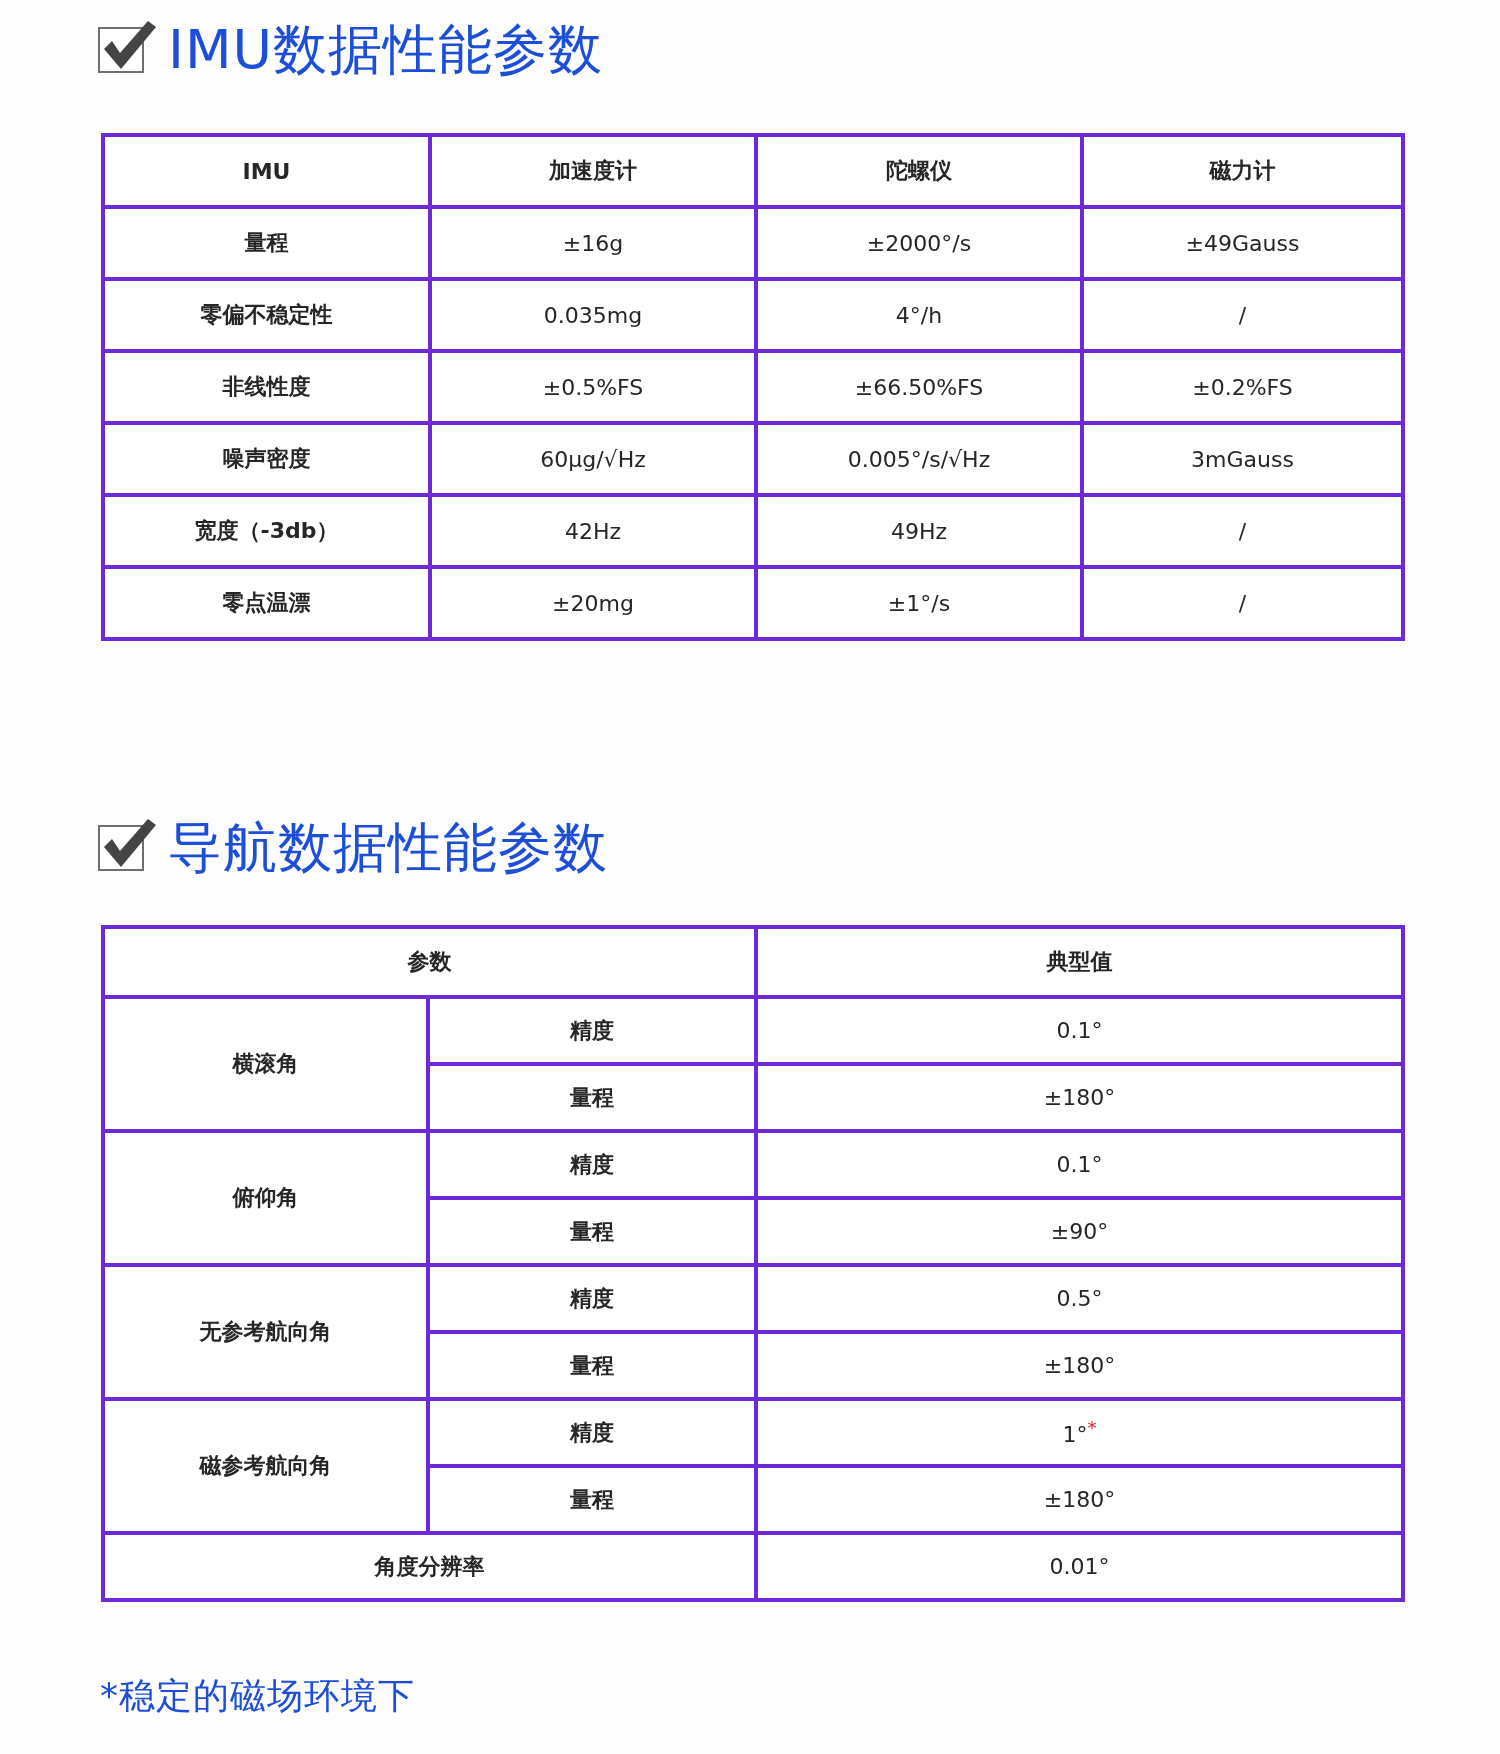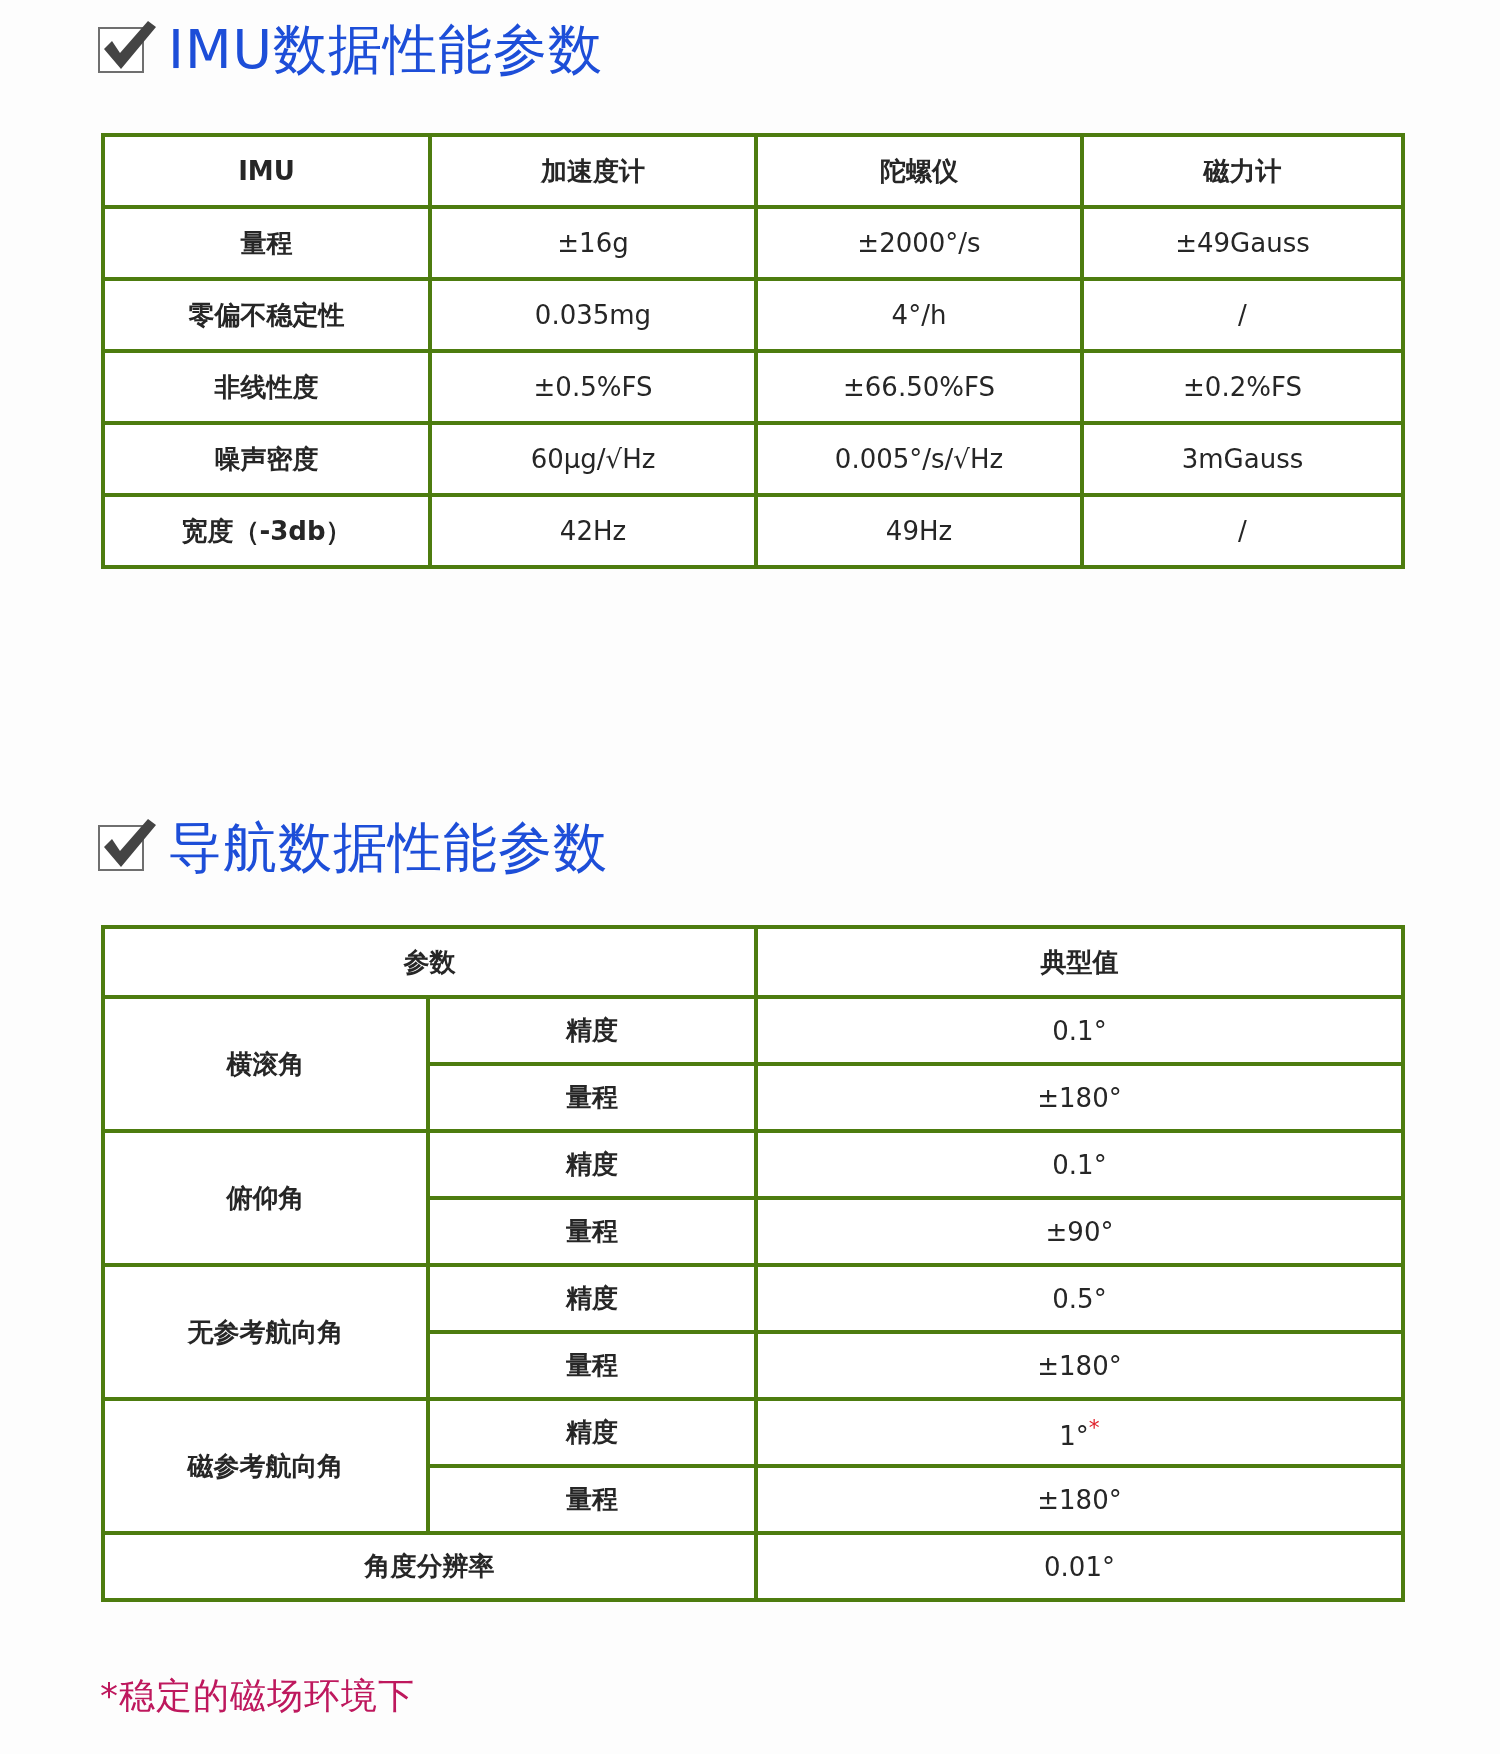--- a/index.html
+++ b/index.html
@@ -14,32 +14,32 @@
     width:46px; height:46px; border:2px solid #6f6f6f; box-sizing:border-box; position:relative; background:#fff;
   }
   .section-title .check svg { position:absolute; left:-2px; top:-14px; }
   .section-title .title-text {
     margin-left:24px; font-size:54px; color:#1d4ed8; letter-spacing:1px; line-height:60px; font-weight:500;
   }
   table.grid {
     position:absolute; left:101px; border-collapse:collapse; table-layout:fixed;
   }
   table.grid td {
-    border:4px solid #4d7c0f; text-align:center; vertical-align:middle; padding:0;
-    font-size:26px; color:#262626; background:#fff; font-weight:600;
+    border:4px solid #6d28d9; text-align:center; vertical-align:middle; padding:0;
+    font-size:22px; color:#262626; background:#fff; font-weight:600;
   }
   table.grid td.val { font-weight:500; }
   #imu-table { top:133px; width:1300px; }
   #imu-table td { height:68px; }
   #nav-table { top:925px; width:1300px; }
   #nav-table td { height:63px; }
   #nav-table tr.hdr td { height:66px; }
   .star { color:#e0202a; }
   .footnote {
-    position:absolute; left:100px; top:1672px; font-size:36px; color:#be185d; letter-spacing:1px;
+    position:absolute; left:100px; top:1672px; font-size:36px; color:#1d4ed8; letter-spacing:1px;
   }
 </style>
 </head>
 <body>
 
 <div class="section-title" style="top:20px;">
   <span class="check">
     <svg width="60" height="60" viewBox="0 0 60 60">
         <path d="M6 34 L14 26 L22 38 L50 6 L58 12 L23 54 Z" fill="#444"></path>
       </svg>
@@ -82,20 +82,26 @@
   <tr>
     <td>噪声密度</td>
     <td class="val">60μg/√Hz</td>
     <td class="val">0.005°/s/√Hz</td>
     <td class="val">3mGauss</td>
   </tr>
   <tr>
     <td>宽度（-3db）</td>
     <td class="val">42Hz</td>
     <td class="val">49Hz</td>
+    <td class="val">/</td>
+  </tr>
+  <tr>
+    <td>零点温漂</td>
+    <td class="val">±20mg</td>
+    <td class="val">±1°/s</td>
     <td class="val">/</td>
   </tr>
 </tbody>
   </table>
 
 <div class="section-title" style="top:806px;margin-top:12px;">
   <span class="check">
     <svg width="60" height="60" viewBox="0 0 60 60">
         <path d="M6 34 L14 26 L22 38 L50 6 L58 12 L23 54 Z" fill="#444"></path>
       </svg>

